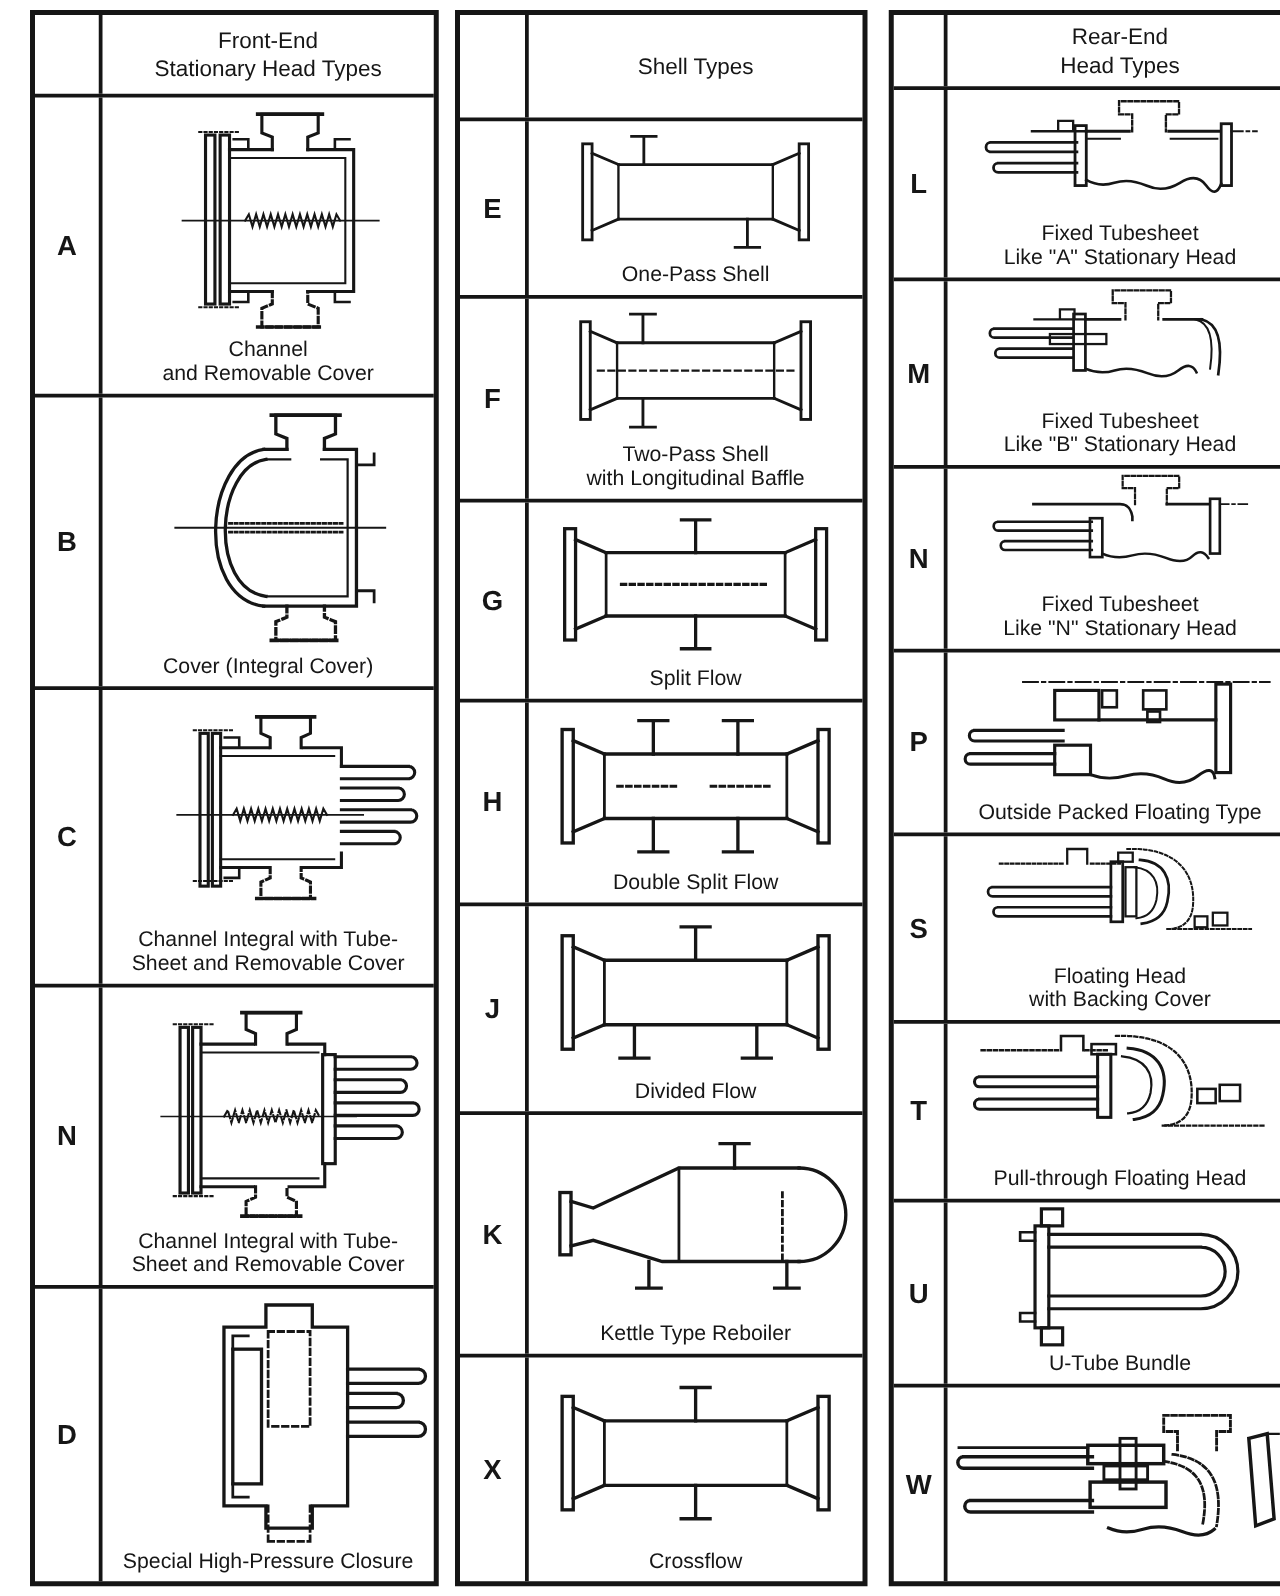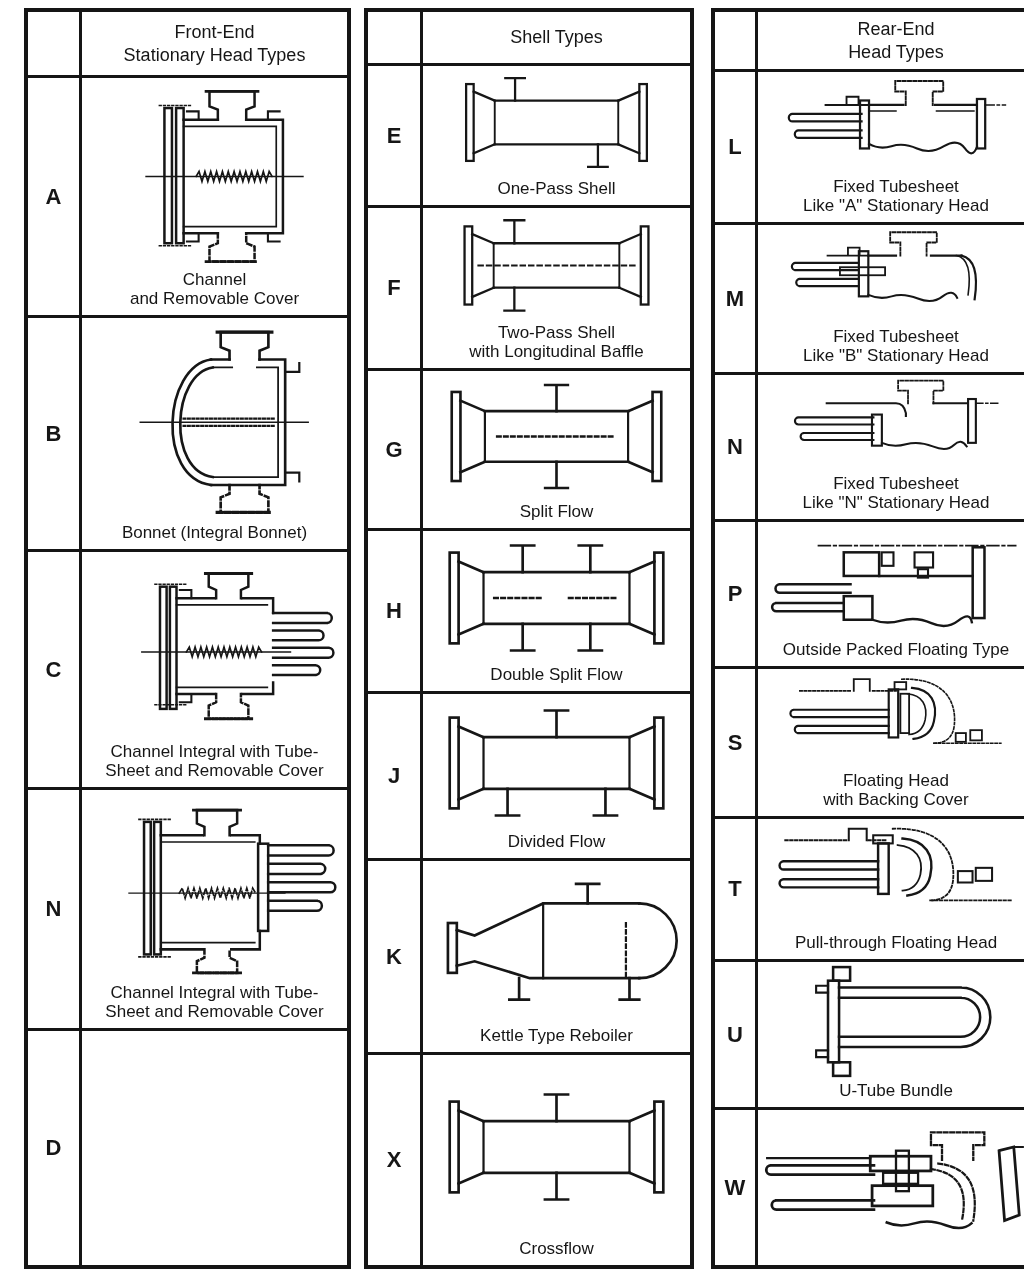--- a/index.html
+++ b/index.html
@@ -90,21 +90,21 @@
               <path d="M230 60 H246 V50 M230 174 H246 V184" stroke-width="2.5"></path>
               <path d="M167 46 V36 L157 32 V15 H211 V32 L201 36 V46"></path>
               <path d="M153 15 H215" stroke-width="3.5"></path>
               <path d="M167 188 V198 L157 202 V219 H211 V202 L201 198 V188" stroke-dasharray="5 4"></path>
               <path d="M153 219 H215" stroke-width="3.5" stroke-dasharray="5 4"></path>
               <path d="M66 117 H256" stroke-width="1.8"></path>
               <path d="M115 113 H218 M115 121 H218" stroke-width="2.5" stroke-dasharray="2 3"></path>
             </g>
           </svg>
         </div>
-        <div class="caption">Bonnet (Integral Bonnet)</div>
+        <div class="caption">Cover (Integral Cover)</div>
       </div>
     </div>
 
     <div class="row" style="height:238px">
       <div class="lcell">C</div>
       <div class="ccell">
         <div class="diag">
           <svg viewBox="0 0 300 230" preserveAspectRatio="xMidYMid meet">
             <g stroke="#161616" fill="none" stroke-width="3" stroke-linecap="square">
               <path d="M78 39 H116 M78 185 H116" stroke-width="2" stroke-dasharray="2 3"></path>
@@ -156,25 +156,42 @@
             </g>
           </svg>
         </div>
         <div class="caption">Channel Integral with Tube-
 Sheet and Removable Cover</div>
       </div>
     </div>
 
     <div class="row last">
       <div class="lcell">D</div>
+      <div class="ccell">
+        <div class="diag">
+          <svg viewBox="0 0 300 230" preserveAspectRatio="xMidYMid meet">
+            <g stroke="#161616" fill="none" stroke-width="3" stroke-linecap="square">
+              <path d="M148 12 H190 V32 H222 V194 H190 V214 H148 V194 H110 V32 H148 Z"></path>
+              <rect x="118" y="52" width="26" height="122"></rect>
+              <path d="M118 52 V40 H132 M118 174 V186 H132" stroke-width="2.5"></path>
+              <rect x="150" y="36" width="38" height="86" stroke-width="2.5" stroke-dasharray="5 4"></rect>
+              <path d="M150 194 V226 M188 194 V226 M150 226 H188" stroke-width="2.5" stroke-dasharray="5 4"></path>
+              <path d="M222 70 H286 M222 83 H286 M286 70 a6.5 6.5 0 0 1 0 13"></path>
+              <path d="M222 92 H266 M222 105 H266 M266 92 a6.5 6.5 0 0 1 0 13"></path>
+              <path d="M222 118 H286 M222 131 H286 M286 118 a6.5 6.5 0 0 1 0 13"></path>
+            </g>
+          </svg>
+        </div>
+        <div class="caption">Special High-Pressure Closure</div>
+      </div>
     </div>
   </div>
 
   <div class="col col2">
-    <div class="hrow" style="height:54px">
+    <div class="hrow" style="height:85px">
       <div class="lcell"></div>
       <div class="hcell">Shell Types</div>
     </div>
 
     <div class="row" style="height:142px">
       <div class="lcell">E</div>
       <div class="ccell">
         <div class="diag">
           <svg viewBox="0 0 300 150" preserveAspectRatio="xMidYMid meet">
             <g stroke="#161616" fill="none" stroke-width="3" stroke-linecap="square">

